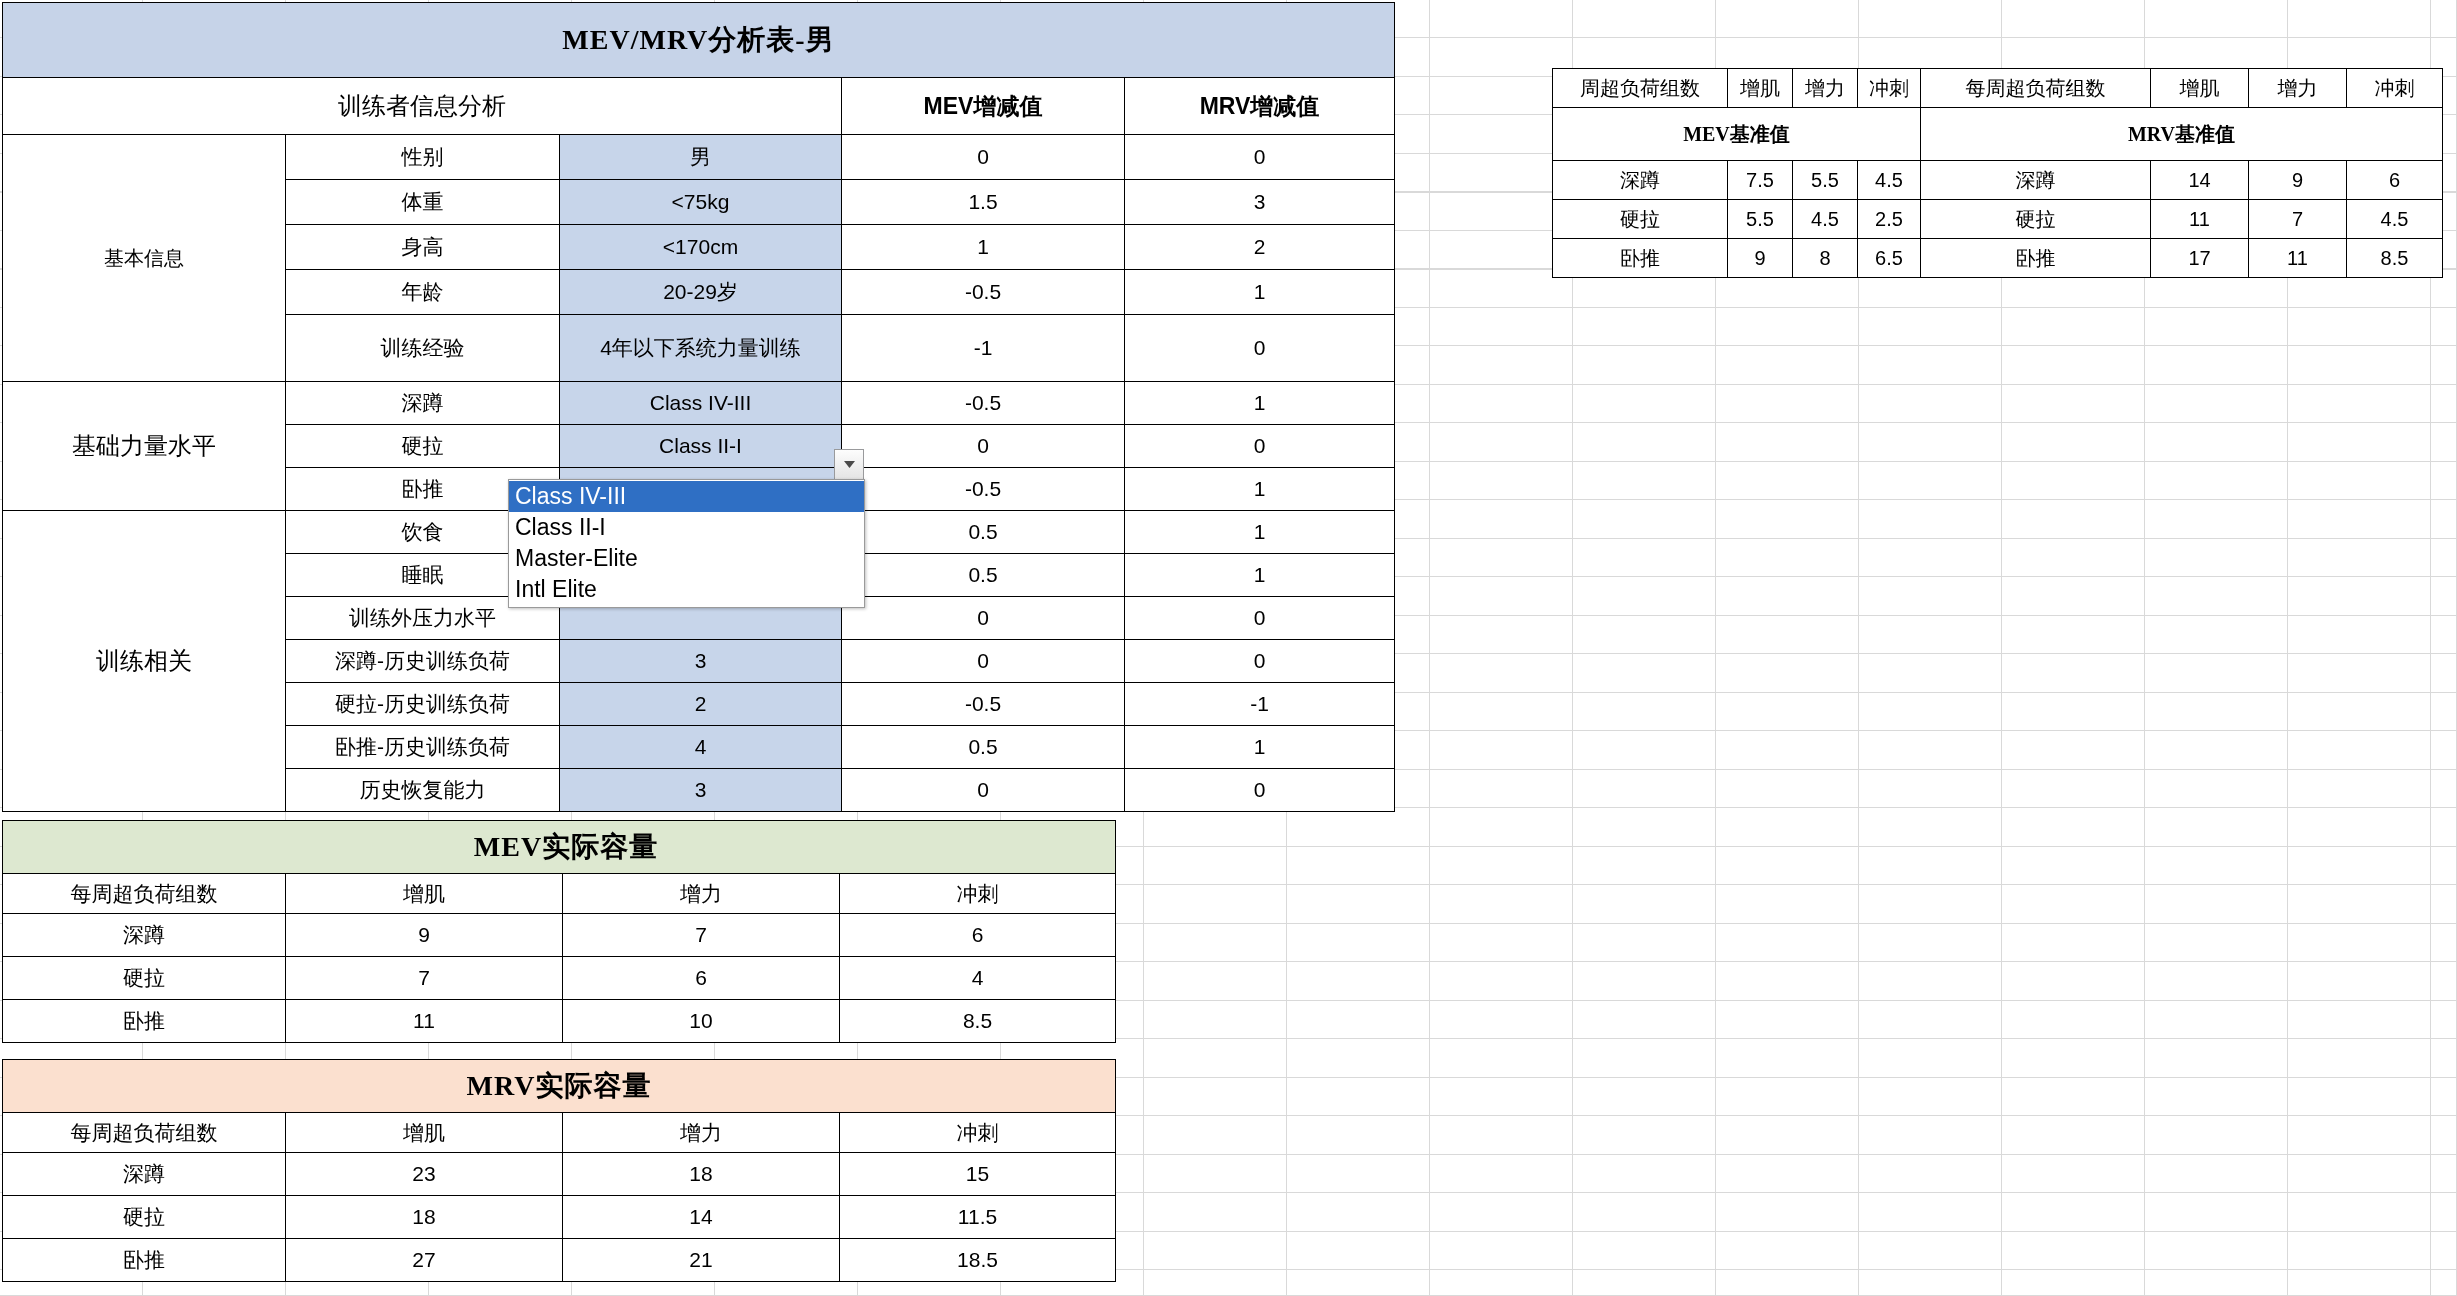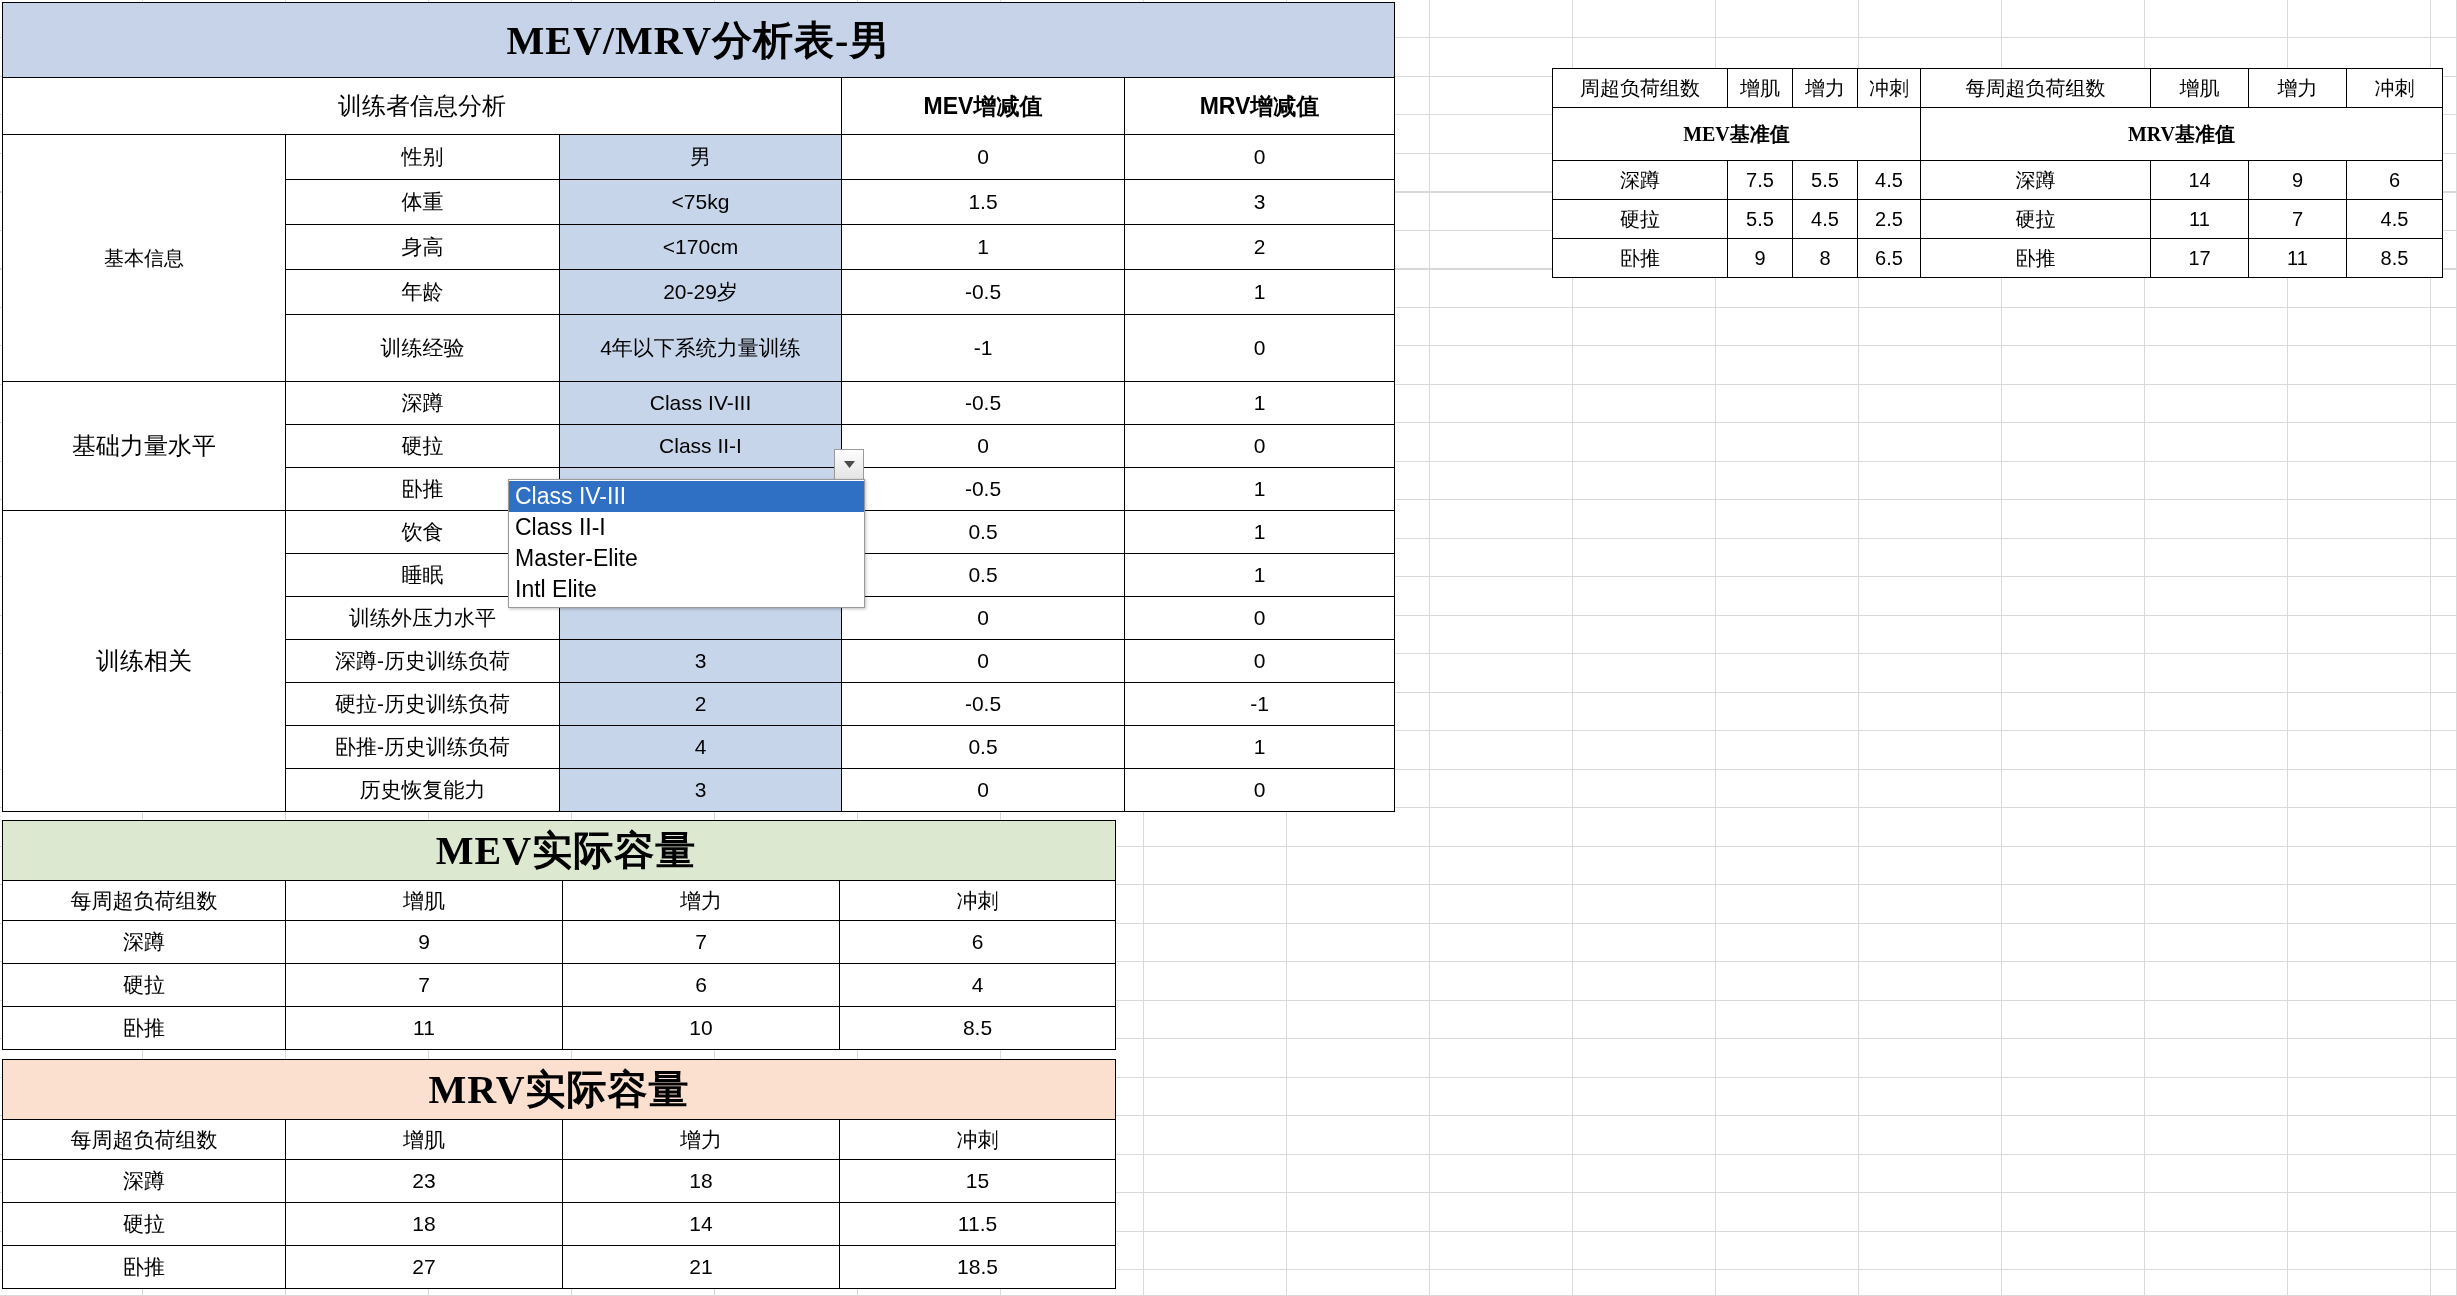--- a/index.html
+++ b/index.html
@@ -40,21 +40,21 @@
     vertical-align: middle;
     font-size: 21px;
     color: #000000;
     font-weight: normal;
     padding: 2px 3px;
     font-family: "Liberation Sans", sans-serif;
   }
   .title-cell {
     font-family: "Liberation Serif", serif;
     font-weight: bold;
-    font-size: 40px;
+    font-size: 28px;
     letter-spacing: 1px;
   }
   .hdr-serif {
     font-family: "Liberation Serif", serif;
     font-weight: bold;
     font-size: 29px;
   }
   .bold { font-weight: bold; }
   .blue-title { background: #c6d3e8; }
   .blue-fill  { background: #c7d5ea; }

